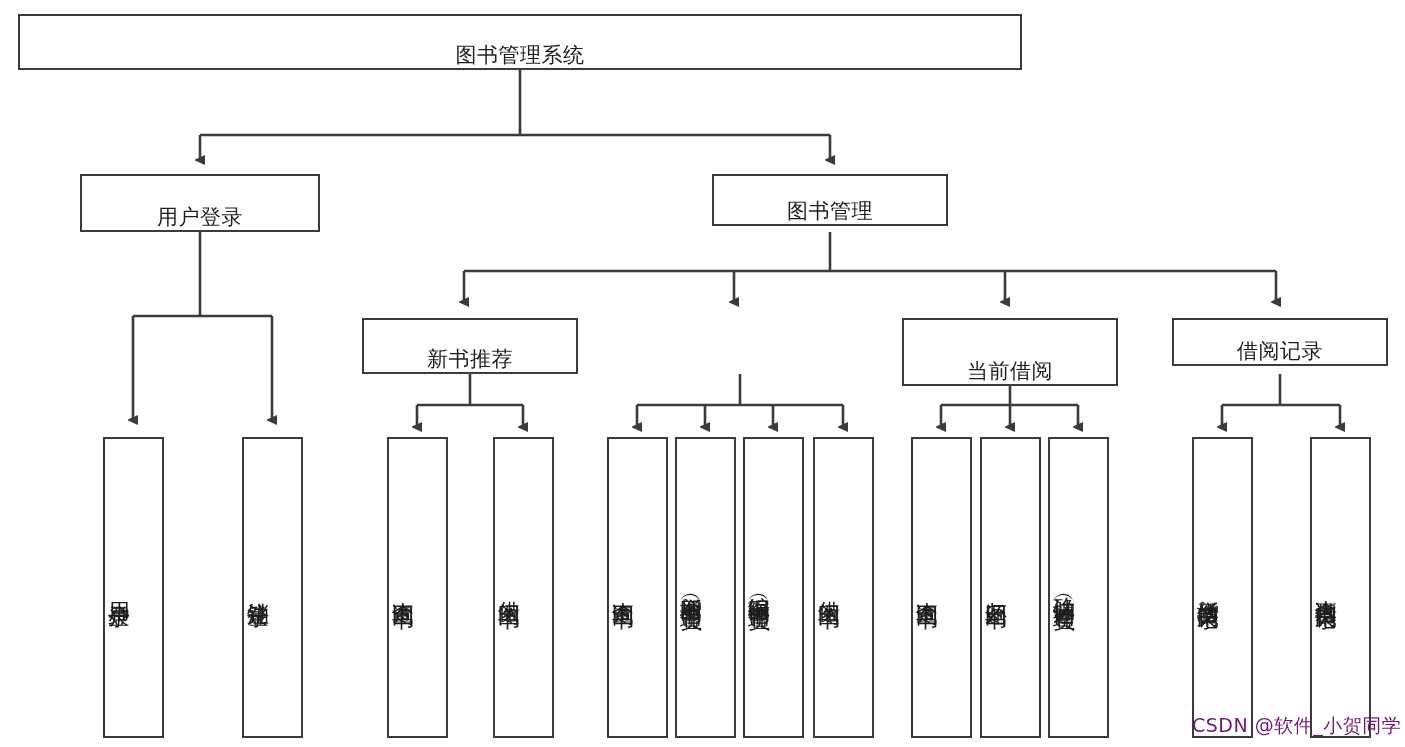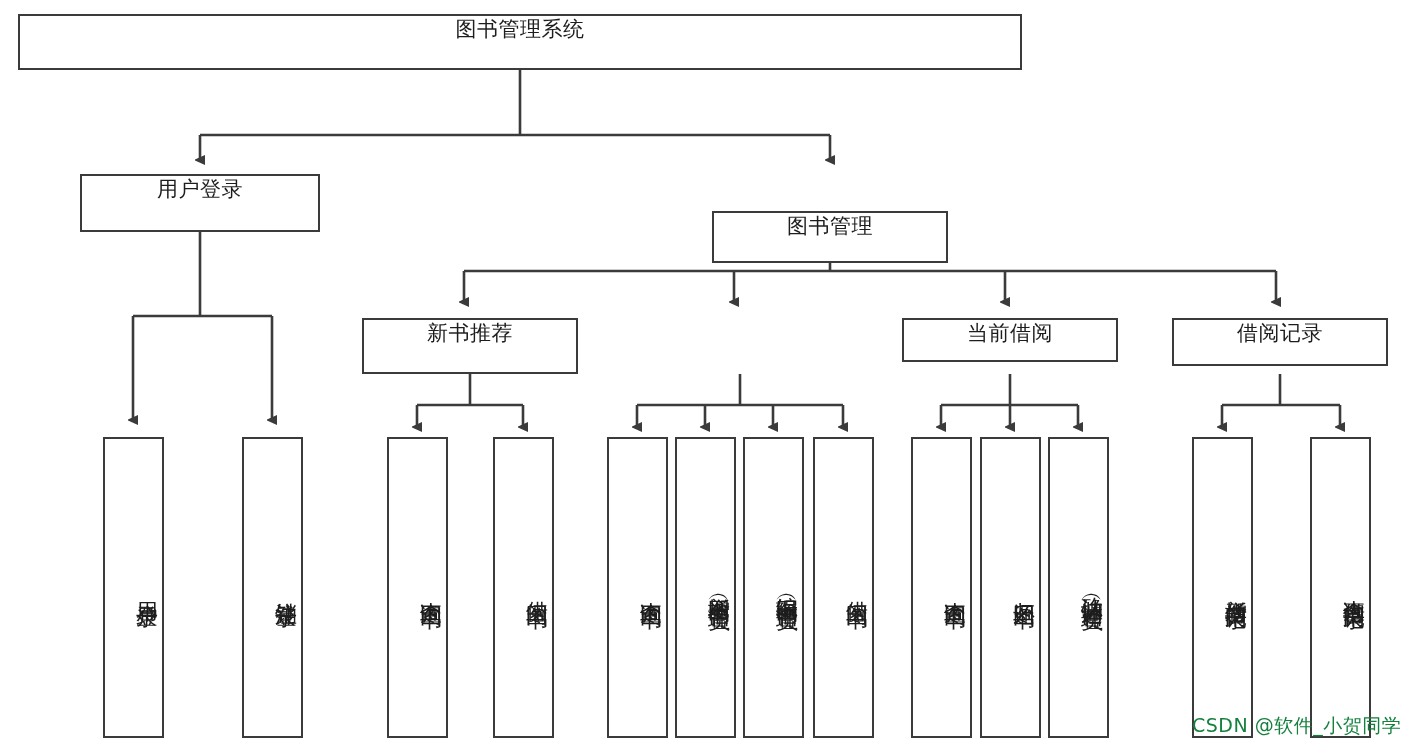--- a/index.html
+++ b/index.html
@@ -23,21 +23,21 @@
     top: 0;
     width: 1405px;
     height: 747px;
   }
   .node {
     position: absolute;
     box-sizing: border-box;
     border: 2px solid #3b3b3b;
     background: #ffffff;
     display: flex;
-    align-items: flex-start;
+    align-items: flex-end;
     justify-content: center;
     color: #1d1d1d;
     z-index: 2;
   }
   .node.horizontal {
     font-size: 21px;
     line-height: 1.25;
     letter-spacing: 0.5px;
     white-space: nowrap;
   }
@@ -51,21 +51,21 @@
     text-align: center;
   }
   .node .label {
     display: block;
   }
   #watermark {
     position: absolute;
     left: 1192px;
     top: 713px;
     font-size: 19px;
-    color: #15803d;
+    color: #701a75;
     white-space: nowrap;
     z-index: 3;
     letter-spacing: 0.5px;
   }
 </style>
 </head>
 <body>
 
 <div id="diagram-root">
 
@@ -120,30 +120,30 @@
   </svg>
 
   <div class="node horizontal" style="left:18px; top:14px; width:1004px; height:56px;">
     <span class="label">图书管理系统</span>
   </div>
 
   <div class="node horizontal" style="left:80px; top:174px; width:240px; height:58px;">
     <span class="label">用户登录</span>
   </div>
 
-  <div class="node horizontal" style="left:712px; top:174px; width:236px; height:52px;margin-top:37px;">
+  <div class="node horizontal" style="left:712px; top:174px; width:236px; height:52px;">
     <span class="label">图书管理</span>
   </div>
 
   <div class="node horizontal" style="left:362px; top:318px; width:216px; height:56px;">
     <span class="label">新书推荐</span>
   </div>
 
 
-  <div class="node horizontal" style="left:902px; top:318px; width:216px; height:44px;">
+  <div class="node horizontal" style="left:902px; top:318px; width:216px; height:68px;">
     <span class="label">当前借阅</span>
   </div>
 
   <div class="node horizontal" style="left:1172px; top:318px; width:216px; height:48px;">
     <span class="label">借阅记录</span>
   </div>
 
   <div class="node vertical" style="left:103px; top:437px; width:61px; height:301px;">
     <span class="label">用户登录</span>
   </div>

